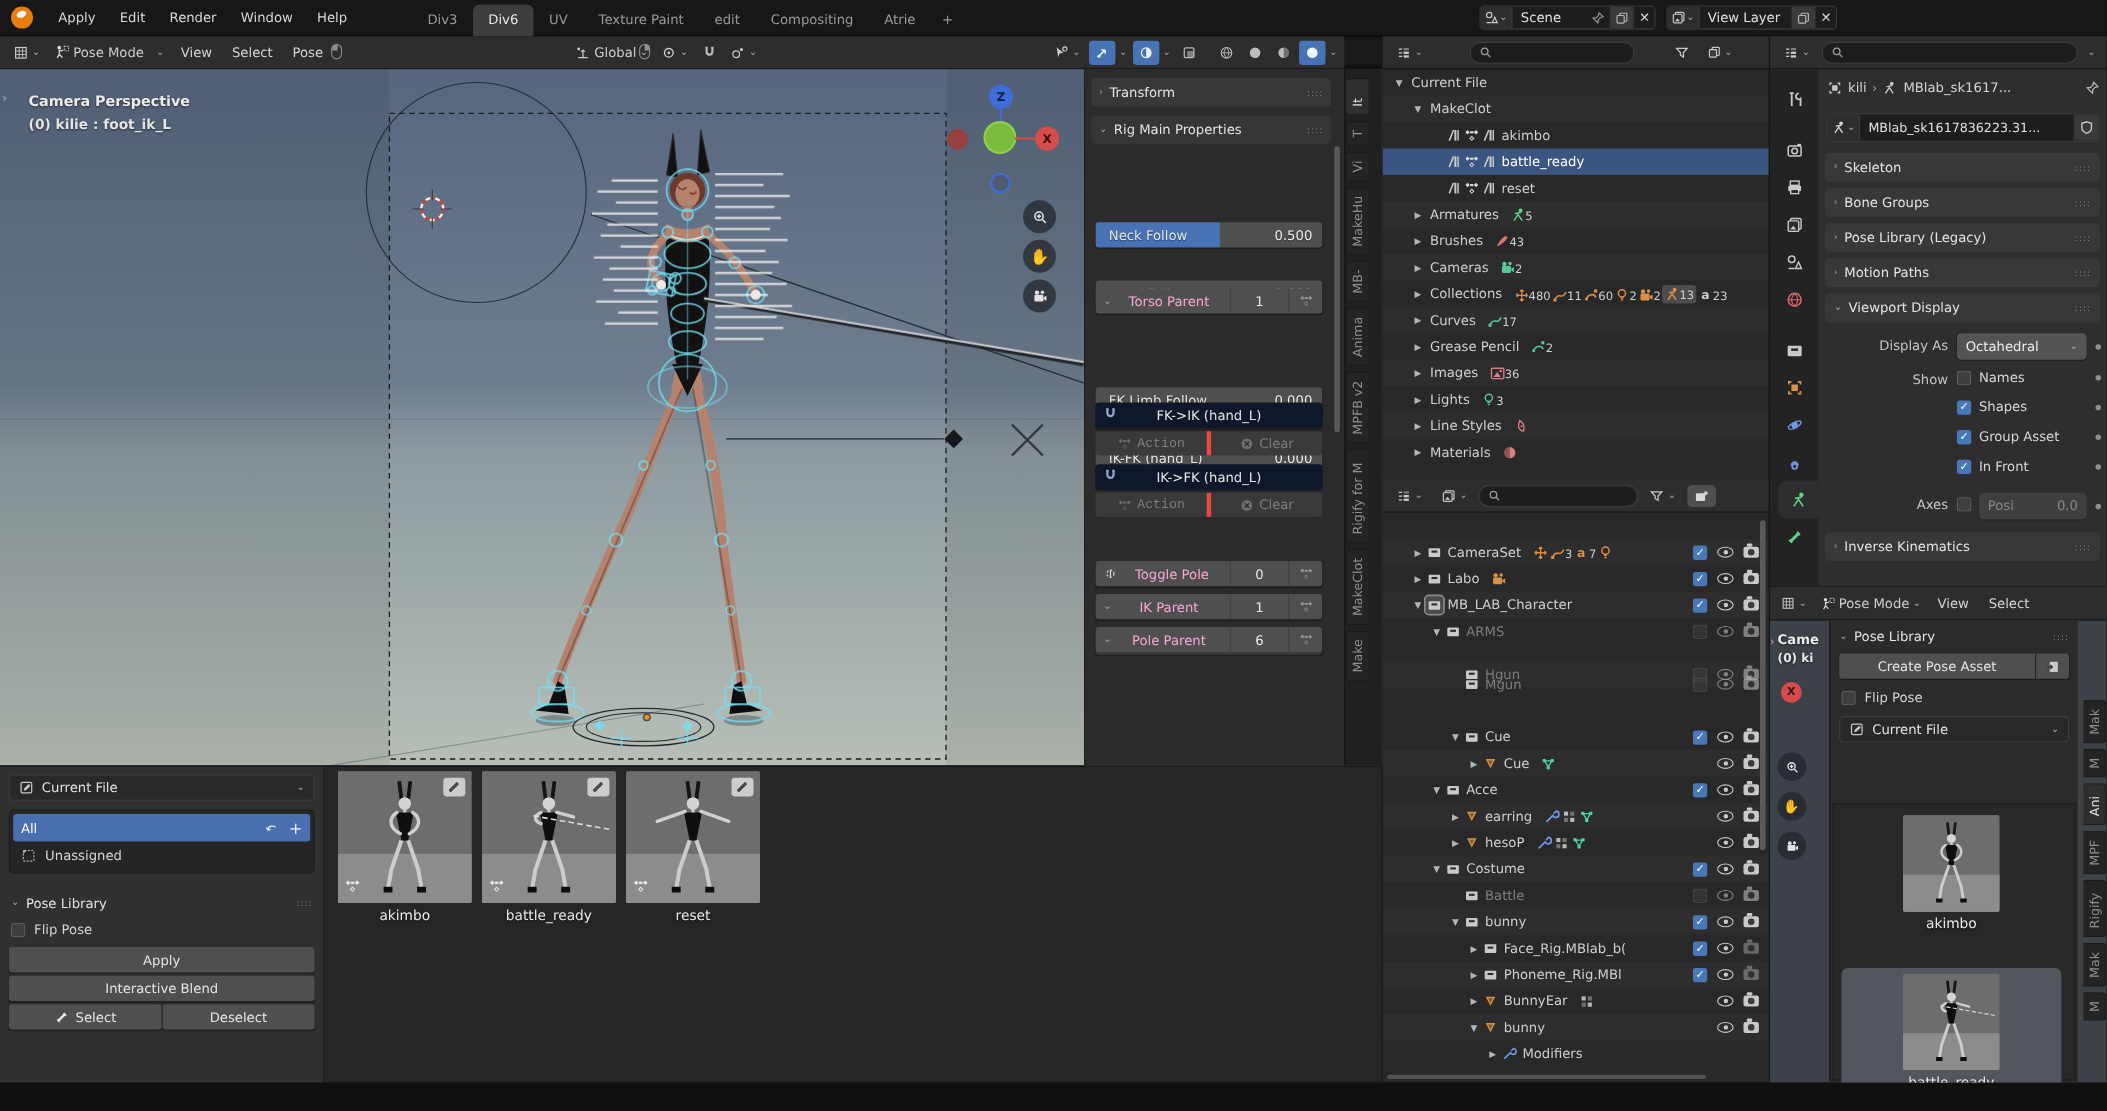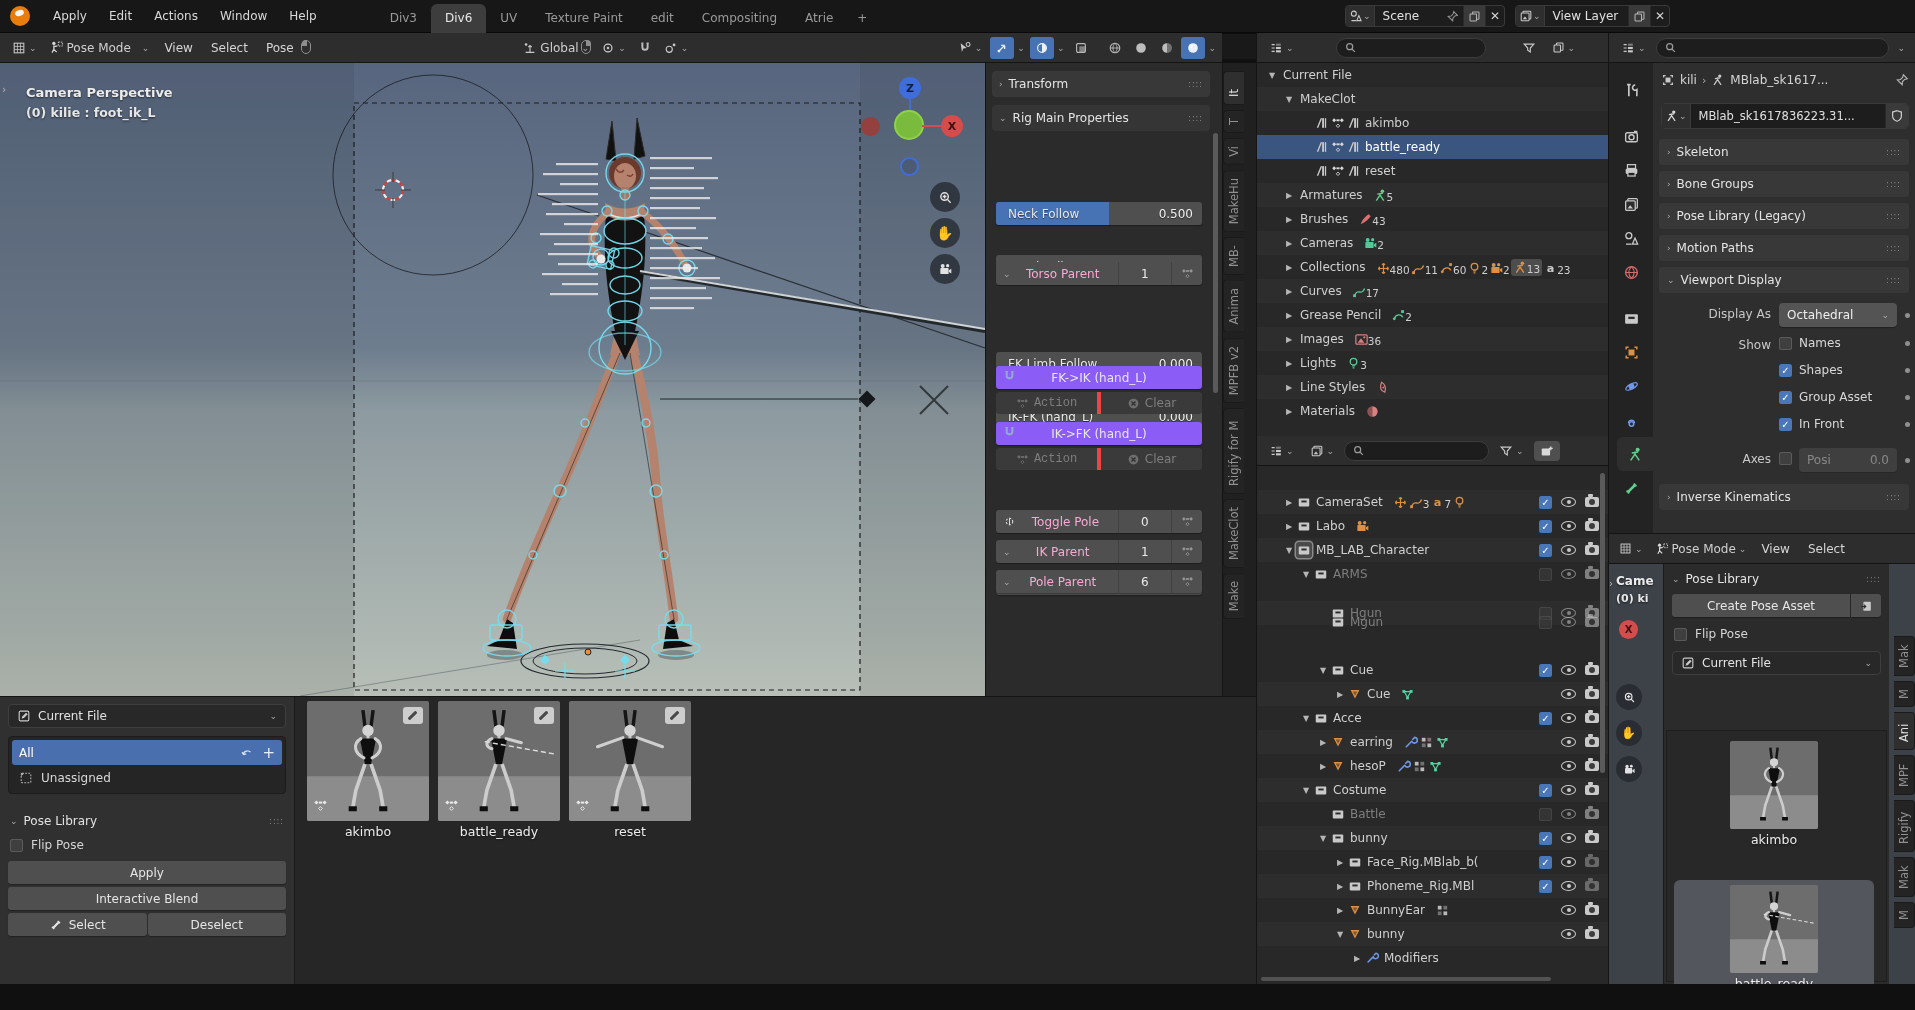--- a/index.html
+++ b/index.html
@@ -47,21 +47,21 @@
   .np-row { position:absolute; left:10px; width:206px; height:23px; border-radius:3px; display:flex; align-items:center; font-size:12px; }
   .np-slider { background:#4f4f4f; position:relative; overflow:hidden; box-shadow:0 1px 1px rgba(0,0,0,.3); }
   .np-slider .fill { position:absolute; left:0; top:0; bottom:0; background:#4772b3; }
   .np-slider .lab { position:relative; padding-left:12px; color:#e9e9e9; text-shadow:0 1px 1px rgba(0,0,0,.5); }
   .np-slider .val { position:relative; margin-left:auto; padding-right:9px; color:#f1f1f1; text-shadow:0 1px 1px rgba(0,0,0,.5); }
   .np-dd { background:#4f4f4f; box-shadow:0 1px 1px rgba(0,0,0,.3); }
   .np-dd .dpart { flex:1.55; display:flex; align-items:center; gap:4px; padding:0 7px; border-right:1px solid #414141; height:100%; }
   .np-dd .dpart .lab { flex:1; text-align:center; color:#f9a8d4; }
   .np-dd .npart { flex:.75; text-align:center; color:#e9e9e9; border-right:1px solid #414141; height:100%; display:flex; align-items:center; justify-content:center; }
   .np-dd .ipart { width:30px; display:flex; align-items:center; justify-content:center; opacity:.55; height:100%; }
-  .np-btn { background:#8b5cf6; justify-content:center; gap:6px; color:#e6e6e6; box-shadow:0 1px 1px rgba(0,0,0,.3); }
+  .np-btn { background:#0f172a; justify-content:center; gap:6px; color:#e6e6e6; box-shadow:0 1px 1px rgba(0,0,0,.3); }
   .np-btn .bico { position:absolute; left:6px; top:3px; }
   .np-ac { background:#3a3a3a; color:#7e7e7e; }
   .np-ac .half { flex:1; display:flex; align-items:center; justify-content:center; gap:5px; height:100%; }
   .np-ac .half:first-child { border-right:4px solid #ef4444;font-family:Liberation Mono, monospace; }
   .vscroll { position:absolute; width:5px; border-radius:3px; background:#5a5a5a; }
 
   
   .vtabs { position:absolute; display:flex; flex-direction:column; align-items:flex-start; padding-top:8px; }
   .vtab { writing-mode:vertical-rl; transform:rotate(180deg); background:#242424; color:#919191; border-radius:0 4px 4px 0; padding:7px 3px; margin-bottom:5px; font-size:11.5px; border:1px solid #1a1a1a; border-left:none; }
   .vtab.active { background:#2f2f2f; color:#e2e2e2; }
@@ -139,21 +139,21 @@
   .nowrap { white-space:nowrap; }
 </style>
 </head>
 <body>
 
 <div id="topbar">
   <div class="logo"></div>
   <div id="topbar-menus" class="row">
       <span class="menu-item">Apply</span>
       <span class="menu-item">Edit</span>
-      <span class="menu-item">Actions</span>
+      <span class="menu-item">Render</span>
       <span class="menu-item">Window</span>
       <span class="menu-item">Help</span>
     </div>
   <div id="ws-tabs" class="ws-tabs">
       <span class="ws-tab">Div3</span>
       <span class="ws-tab active">Div6</span>
       <span class="ws-tab">UV</span>
       <span class="ws-tab">Texture Paint</span>
       <span class="ws-tab">edit</span>
       <span class="ws-tab">Compositing</span>

